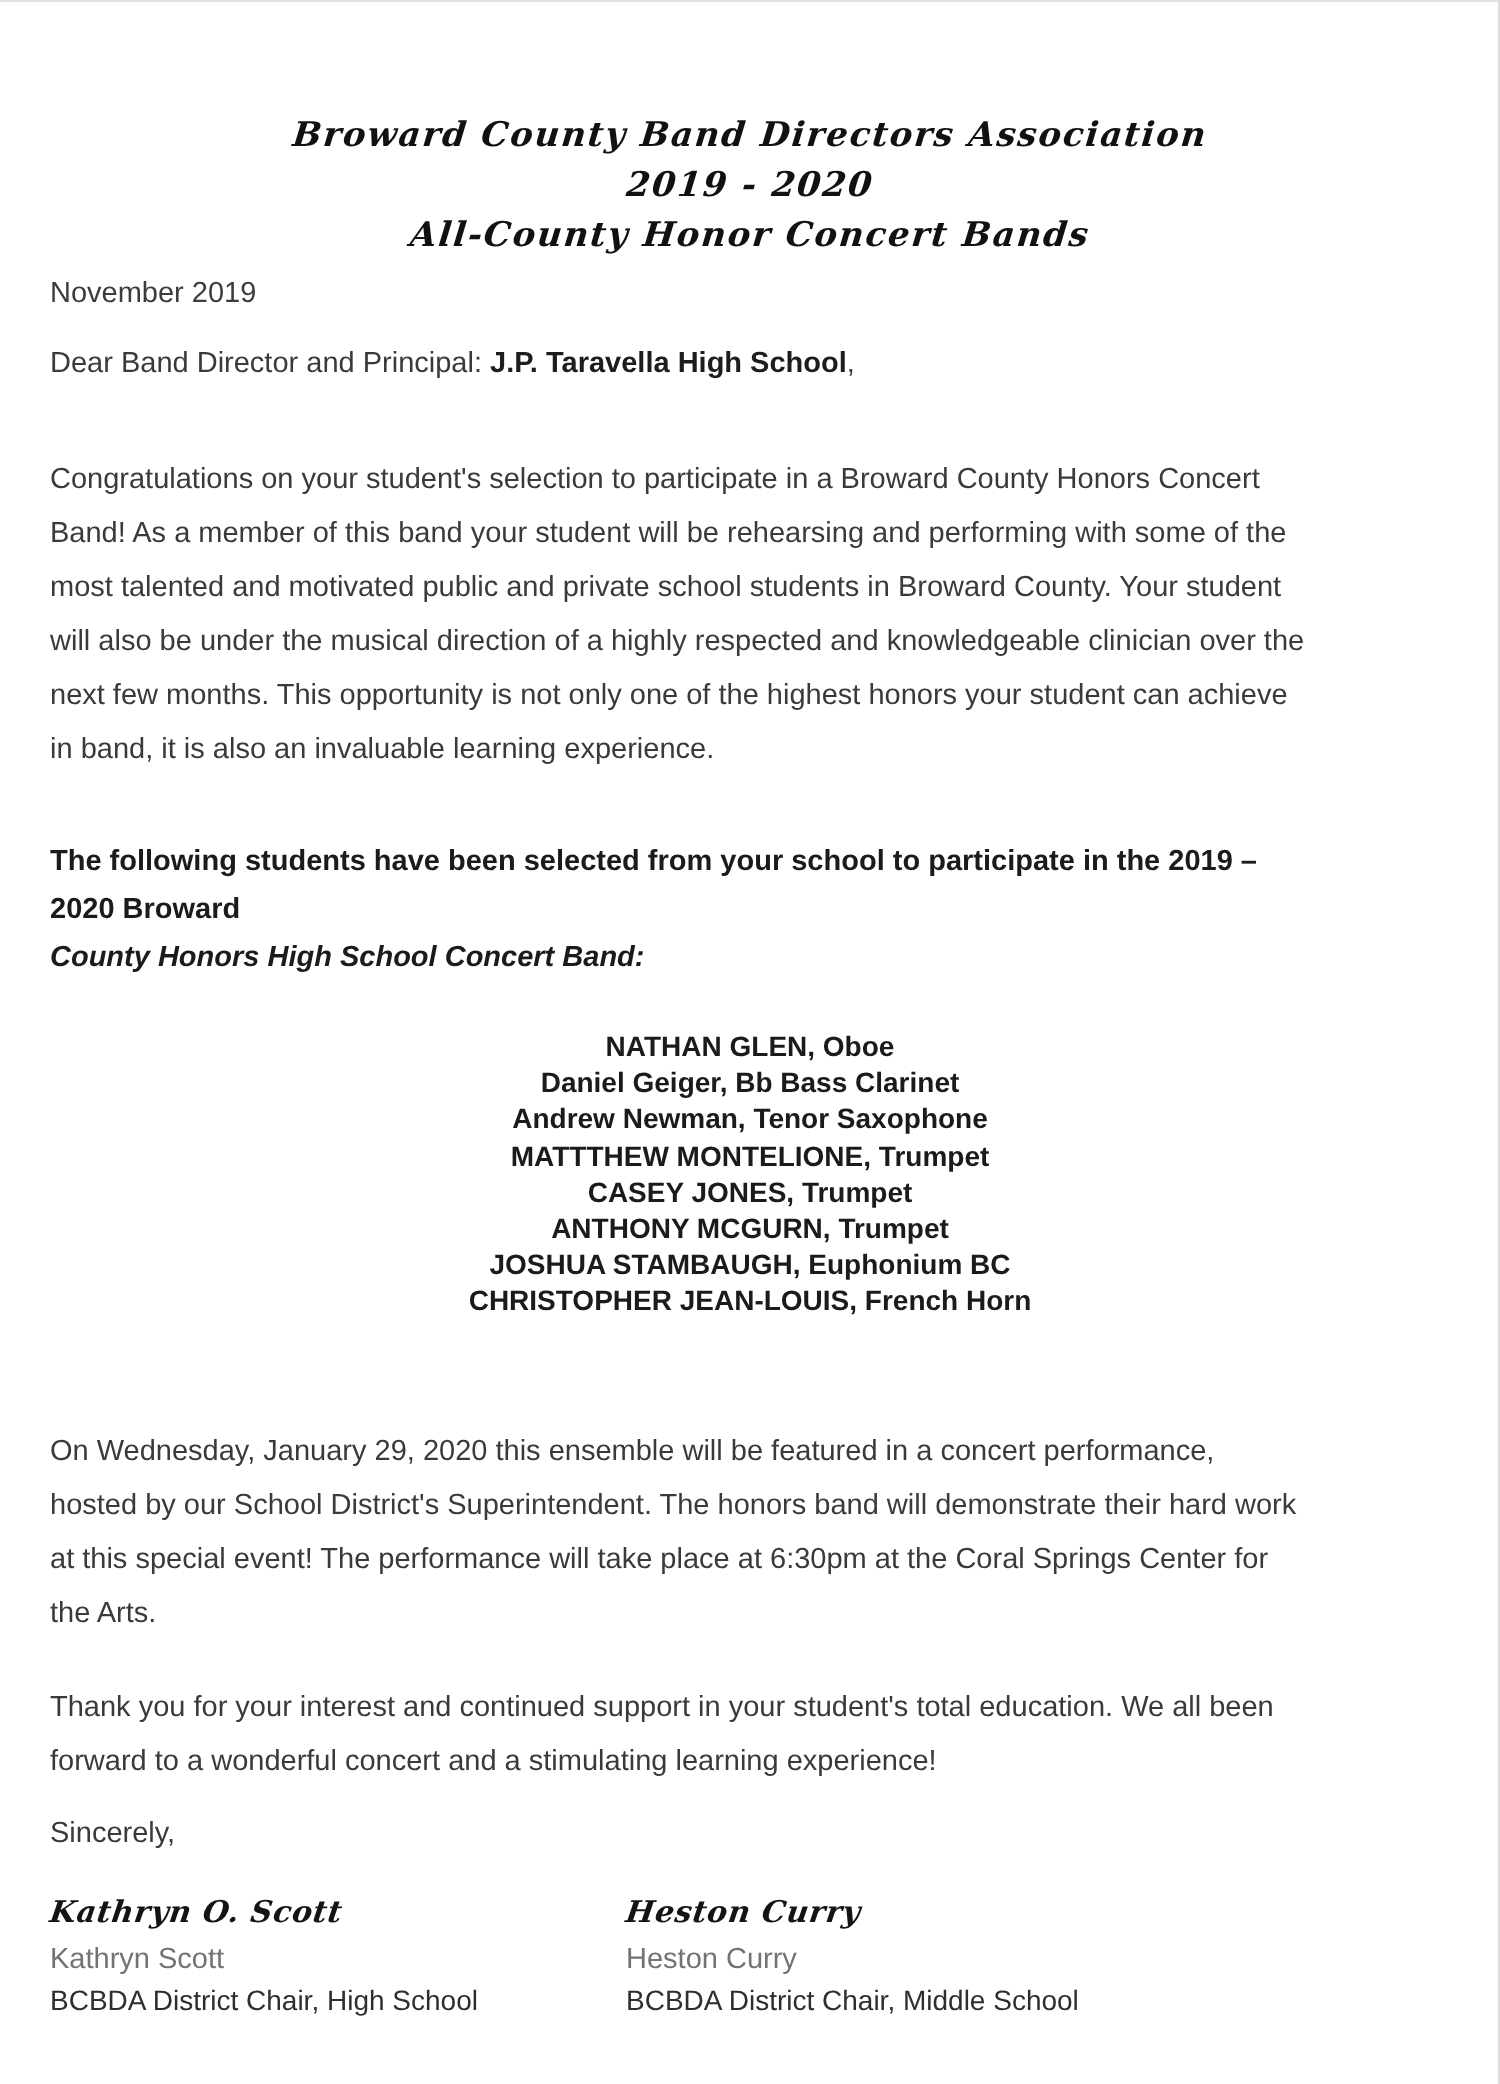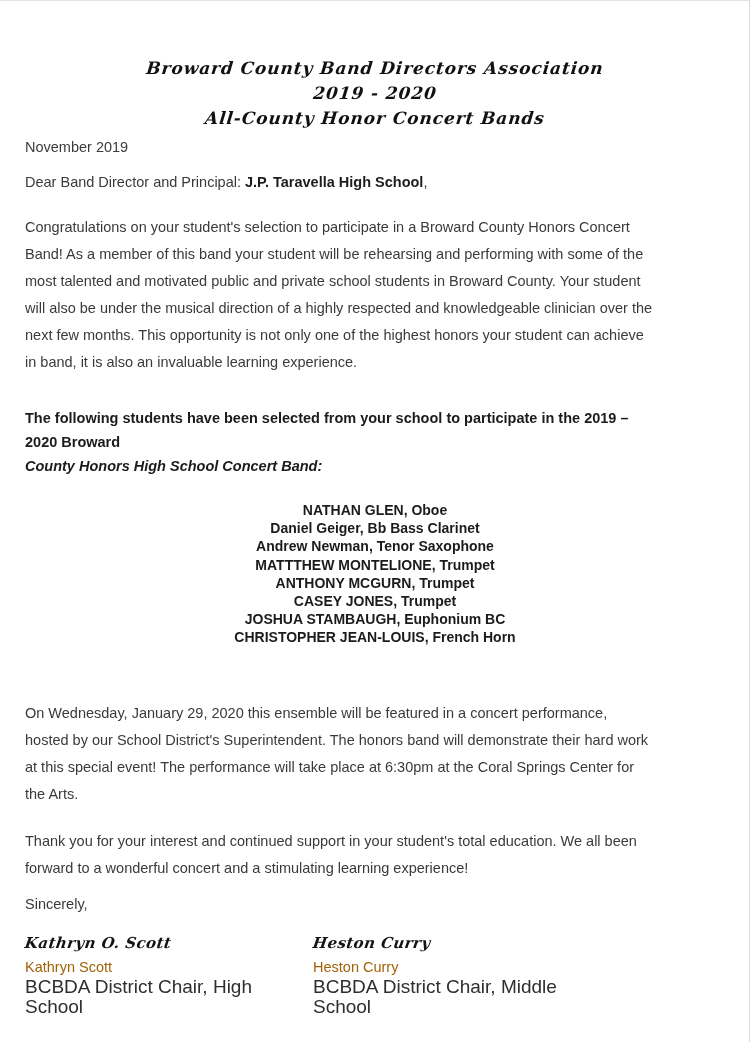--- a/index.html
+++ b/index.html
@@ -70,21 +70,21 @@
     font-weight: 700;
   }
 
   
   .para {
     font-size: 14.5px;
     color: #3a3a3a;
     line-height: 27px;
     text-align: left;
   }
-  .para-intro { margin-top: 24px; width: 632px; }
+  .para-intro { margin-top: 37px; width: 632px; }
   .para-concert { margin-top: 0; width: 628px; }
   .para-thanks { margin-top: 20px; width: 634px; }
 
   
   .select-heading {
     margin-top: 30px;
     font-size: 14.5px;
     font-weight: 700;
     color: #1b1b1b;
     line-height: 24px;
@@ -131,25 +131,25 @@
     color: #141414;
     letter-spacing: 0.4px;
     line-height: 19px;
     transform: skewX(-8deg);
     transform-origin: left center;
     white-space: nowrap;
   }
   .sig-name {
     margin-top: 4px;
     font-size: 14.5px;
-    color: #a16207;
+    color: #737373;
     line-height: 20px;
   }
   .sig-title {
-    font-size: 19px;
+    font-size: 14px;
     color: #2e2e2e;
     line-height: 20px;
   }
 </style>
 </head>
 <body>
 
 <div class="page">
   <div class="sheet">
 
@@ -168,22 +168,22 @@
     <div class="select-heading">
       <span>The following students have been selected from your school to participate in the 2019 – 2020 Broward</span>
       <span class="l2">County Honors High School Concert Band:</span>
     </div>
 
     <div class="student-list">
       <div class="student-row">NATHAN GLEN, Oboe</div>
       <div class="student-row">Daniel Geiger, Bb Bass Clarinet</div>
       <div class="student-row">Andrew Newman, Tenor Saxophone</div>
       <div class="student-row">MATTTHEW MONTELIONE, Trumpet</div>
+      <div class="student-row">CASEY JONES, Trumpet</div>
       <div class="student-row">ANTHONY MCGURN, Trumpet</div>
-      <div class="student-row">CASEY JONES, Trumpet</div>
       <div class="student-row">JOSHUA STAMBAUGH, Euphonium BC</div>
       <div class="student-row">CHRISTOPHER JEAN-LOUIS, French Horn</div>
     </div>
 
     <div style="height:53px"></div>
     <div class="para para-concert">On Wednesday, January 29, 2020 this ensemble will be featured in a concert performance, hosted by our School District's Superintendent. The honors band will demonstrate their hard work at this special event! The performance will take place at 6:30pm at the Coral Springs Center for the Arts.</div>
 
     <div class="para para-thanks">Thank you for your interest and continued support in your student's total education. We all been forward to a wonderful concert and a stimulating learning experience!</div>
 
     <div class="sincerely">Sincerely,</div>

